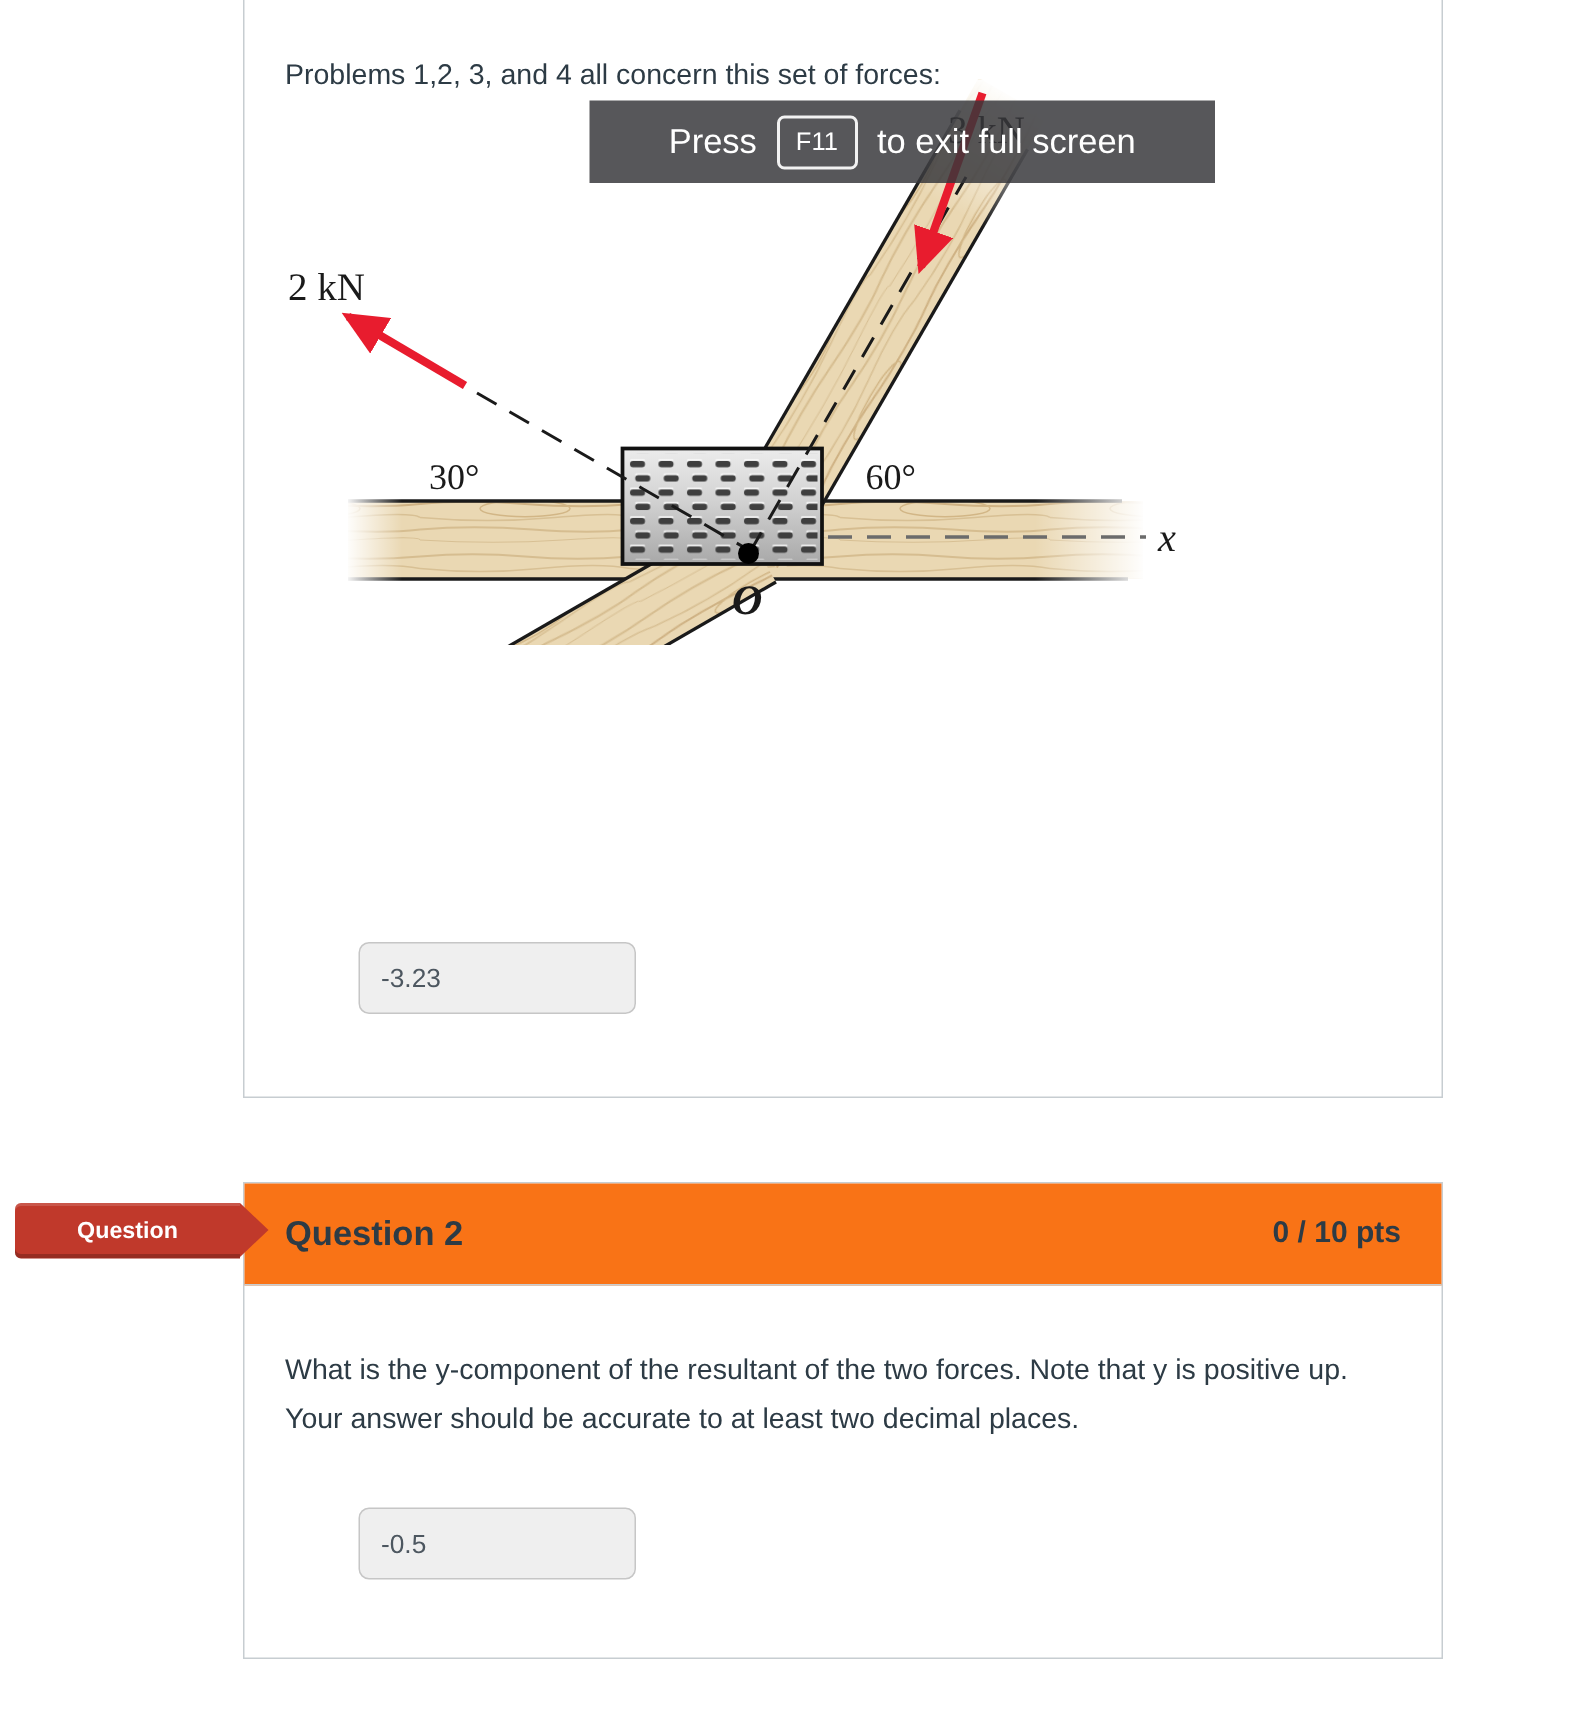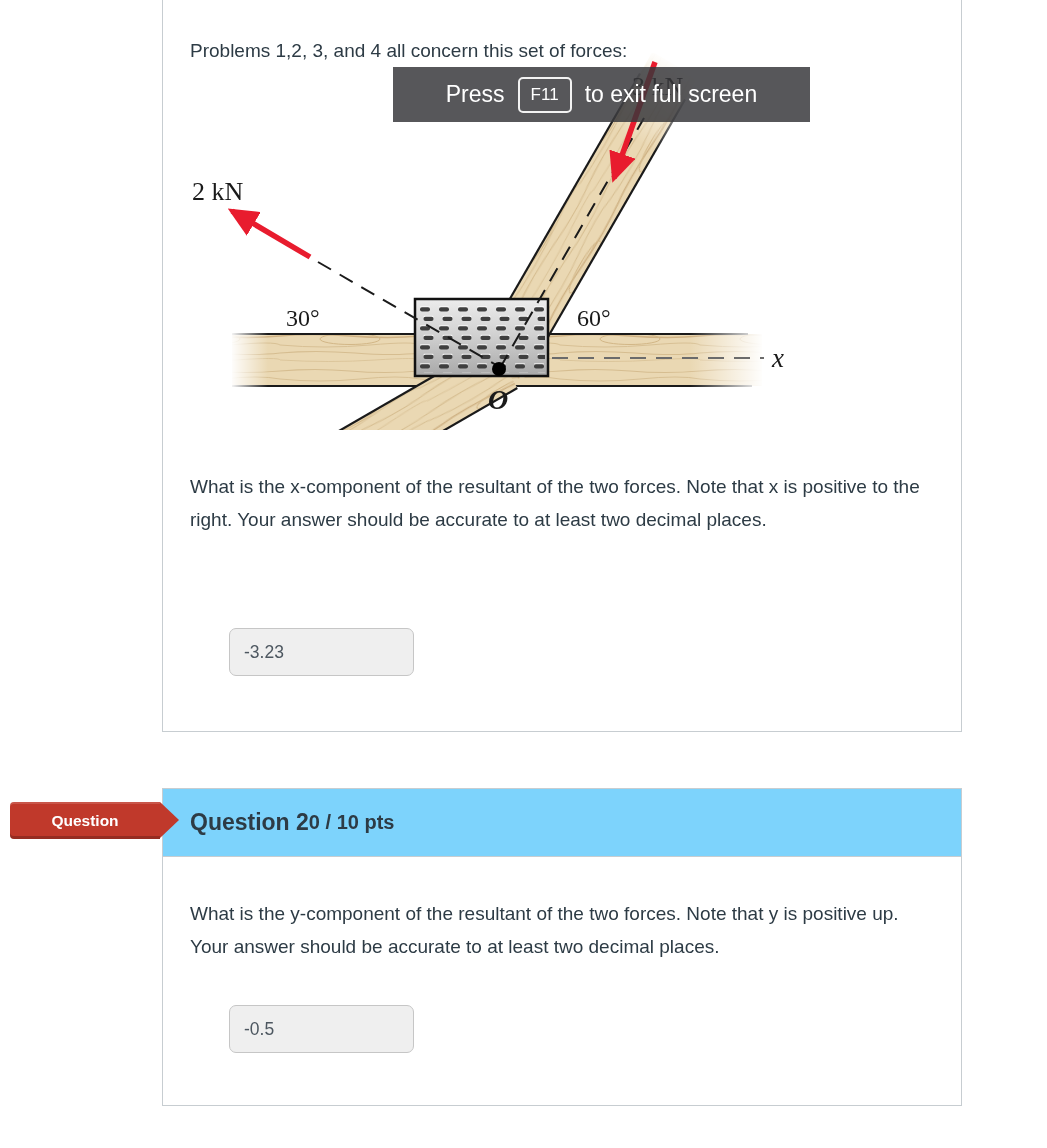--- a/index.html
+++ b/index.html
@@ -21,31 +21,31 @@
                 background:rgba(55,55,58,0.84); display:flex; align-items:center;
                 justify-content:center; gap:13px; color:#fff; font-size:23px; }
   .fs-key { border:2px solid #f2f2f2; border-radius:5px; padding:6px 11px;
             font-size:17px; color:#fff; background:transparent; }
 
   
   .prompt { position:absolute; left:27px; width:740px; font-size:19px;
             line-height:33px; color:#2d3b45; }
   #prompt1 { top:477px; }
   #prompt2 { top:108px; }
-  .answer-input { position:absolute; left:66px; width:185px; height:48px;
+  .answer-input { position:absolute; left:76px; width:185px; height:48px;
                   background:#efefef; border:1px solid #c6c6c6; border-radius:7px;
                   font-size:17.5px; color:#4d5760; padding:0 14px;
                   font-family:"Liberation Sans", sans-serif; }
   #input1 { top:635px; }
   #input2 { top:216px; }
 
   
   .q-header { position:absolute; left:0; top:0; width:100%; height:68px;
-              background:#7dd3fc; border-bottom:1px solid #c7cdd1;
-              display:flex; align-items:center; 
+              background:#f97316; border-bottom:1px solid #c7cdd1;
+              display:flex; align-items:center; justify-content:space-between;
               padding:0 27px; }
   .q-title { font-size:23px; font-weight:600; color:#2d3b45; }
   .q-pts   { font-size:20px; font-weight:600; color:#2d3b45; }
 
   
   .status-badge { position:absolute; left:10px; top:802px; height:37px; width:150px;
                   background:#c0392b; border-radius:4px 0 0 4px; z-index:5;
                   display:flex; align-items:center; justify-content:center;
                   box-shadow:inset 0 2px 0 rgba(255,255,255,.15), inset 0 -3px 0 rgba(0,0,0,.22); }
   .status-badge::after { content:""; position:absolute; left:150px; top:0;
@@ -143,21 +143,20 @@
       <line x1="655" y1="62" x2="614" y2="178" stroke="#e81c2e" stroke-width="5.5" marker-end="url(#arrowHead)"></line>
     </svg>
 
     <div class="fs-overlay">
       <span>Press</span>
       <span class="fs-key">F11</span>
       <span>to exit full screen</span>
     </div>
   </div>
 
-  <div class="prompt" id="prompt1">What is the x-component of the resultant of the two forces. Note that x is positive to the right. Your answer should be accurate to at least two decimal places.</div>
 
   <input class="answer-input" id="input1" type="text" value="-3.23" style="">
 </div>
 
 <div class="card" id="card2">
   <div class="q-header">
     <span class="q-title">Question 2</span>
     <span class="q-pts">0 / 10 pts</span>
   </div>
 

